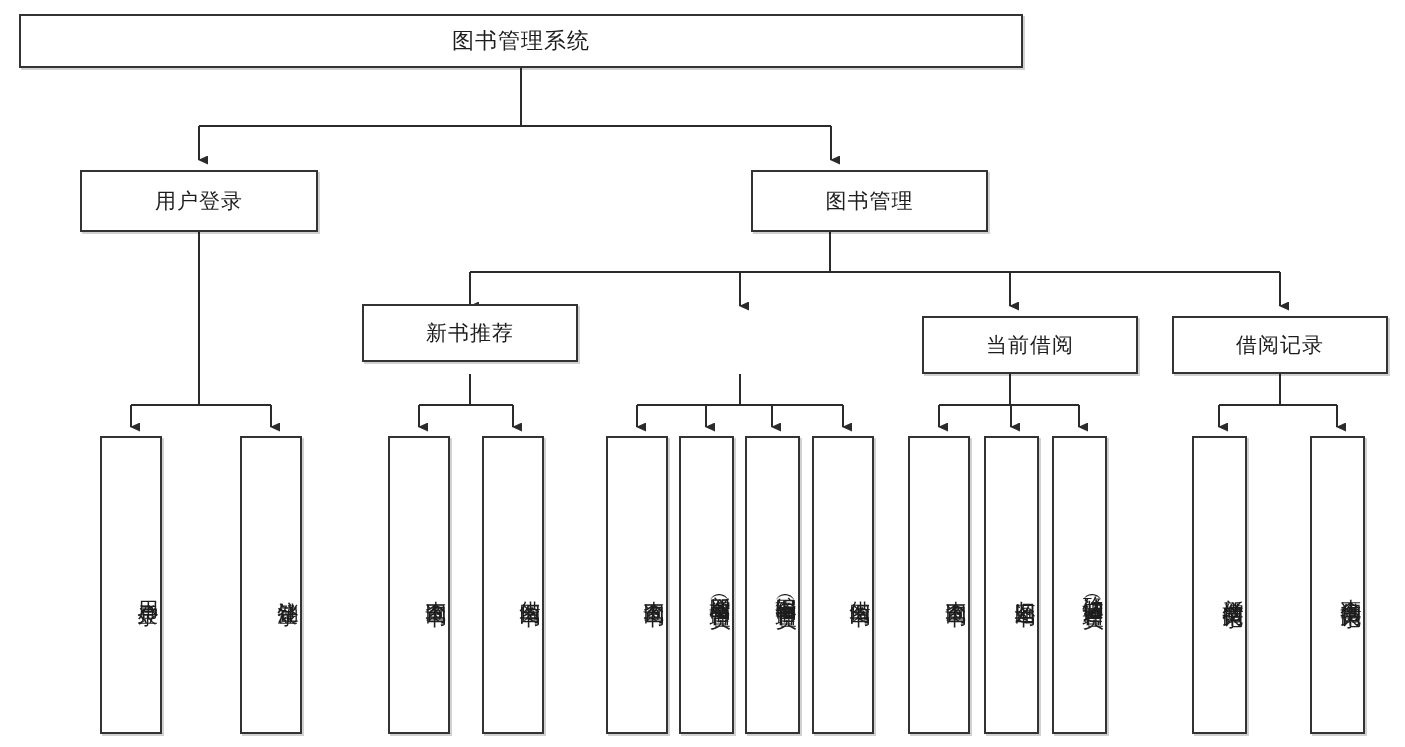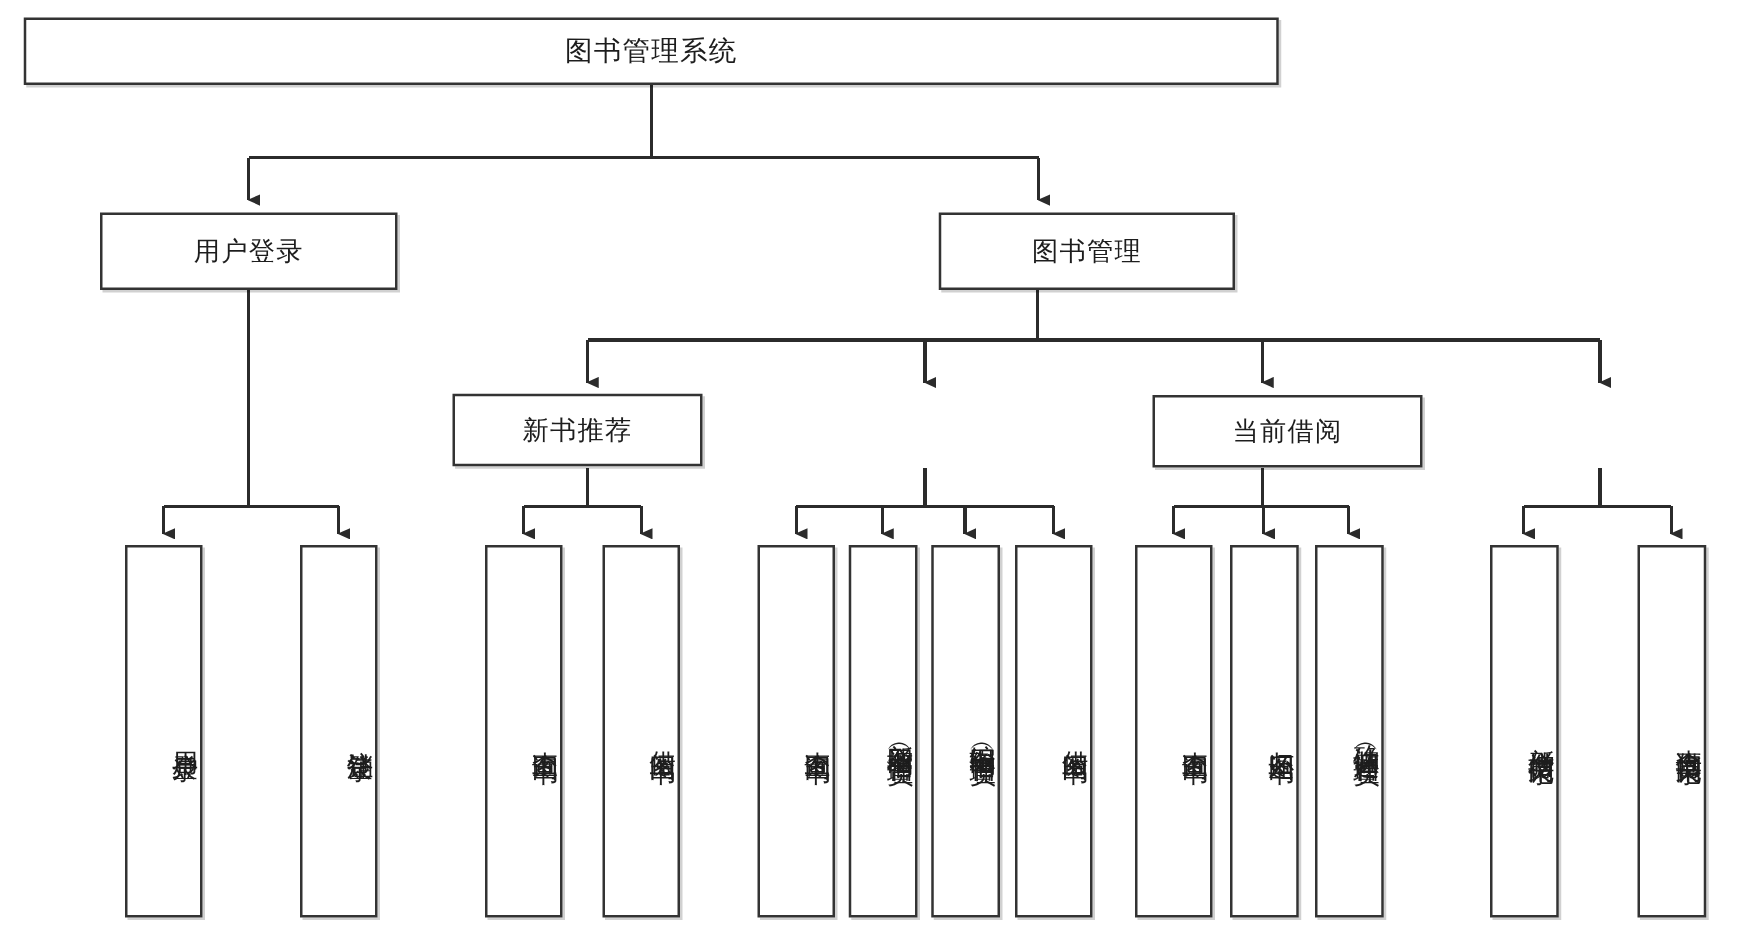--- a/index.html
+++ b/index.html
@@ -127,25 +127,28 @@
     <span>图书管理系统</span>
   </div>
 
   <div class="node node-h" style="left:80px; top:170px; width:238px; height:62px;">
     <span>用户登录</span>
   </div>
   <div class="node node-h" style="left:711px; top:170px; width:237px; height:62px;margin-left:40px;">
     <span>图书管理</span>
   </div>
 
-  <div class="node node-h" style="left:362px; top:315px; width:200px; height:58px;font-family:Liberation Mono, monospace;">
+  <div class="node node-h" style="left:362px; top:304px; width:216px; height:58px;font-family:Liberation Mono, monospace;">
     <span>新书推荐</span>
   </div>
   <div class="node node-h" style="left:922px; top:316px; width:216px; height:58px;">
     <span>当前借阅</span>
+  </div>
+  <div class="node node-h" style="left:1172px; top:316px; width:216px; height:58px;">
+    <span>借阅记录</span>
   </div>
 
   <div class="node node-v" style="left:100px; top:436px; width:62px; height:298px;">
     <span class="vtext">用户登录</span>
   </div>
   <div class="node node-v" style="left:240px; top:436px; width:62px; height:298px;">
     <span class="vtext">注销登录</span>
   </div>
 
   <div class="node node-v" style="left:388px; top:436px; width:62px; height:298px;">

